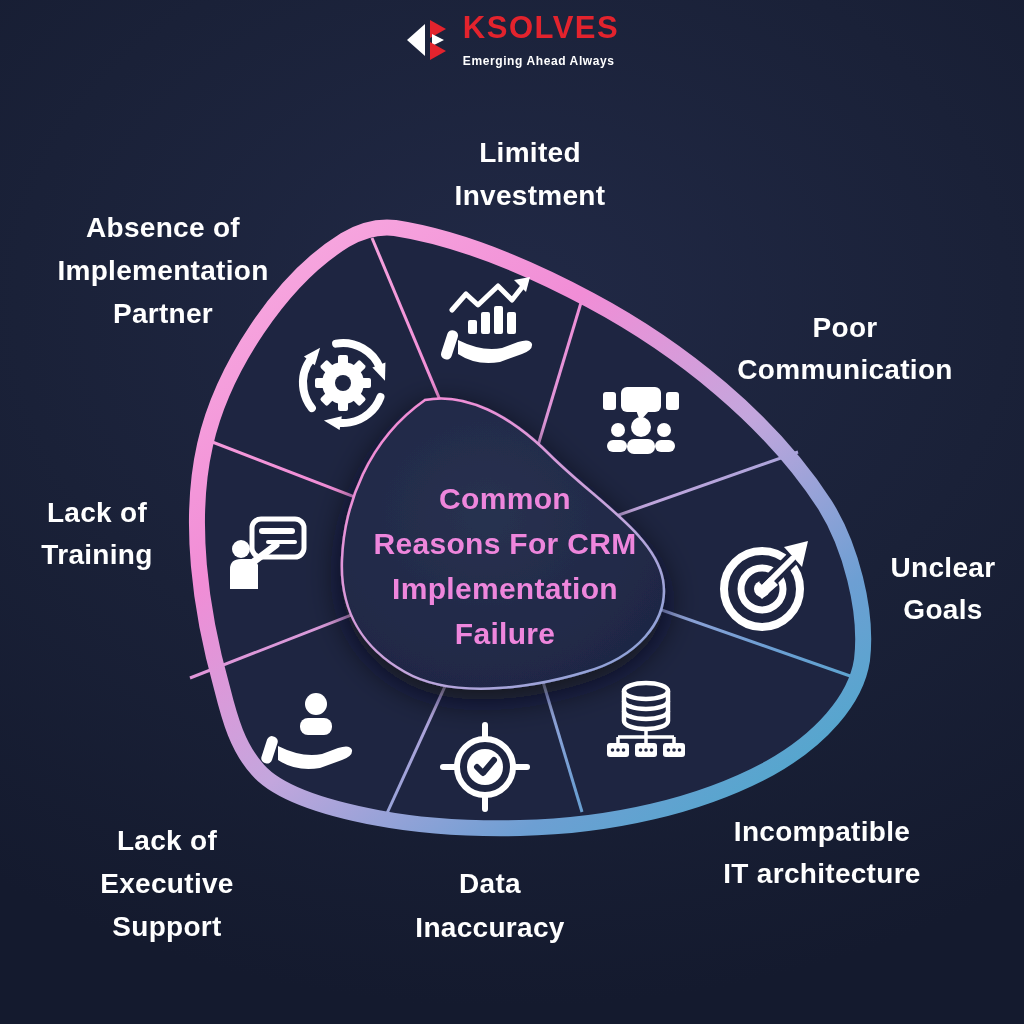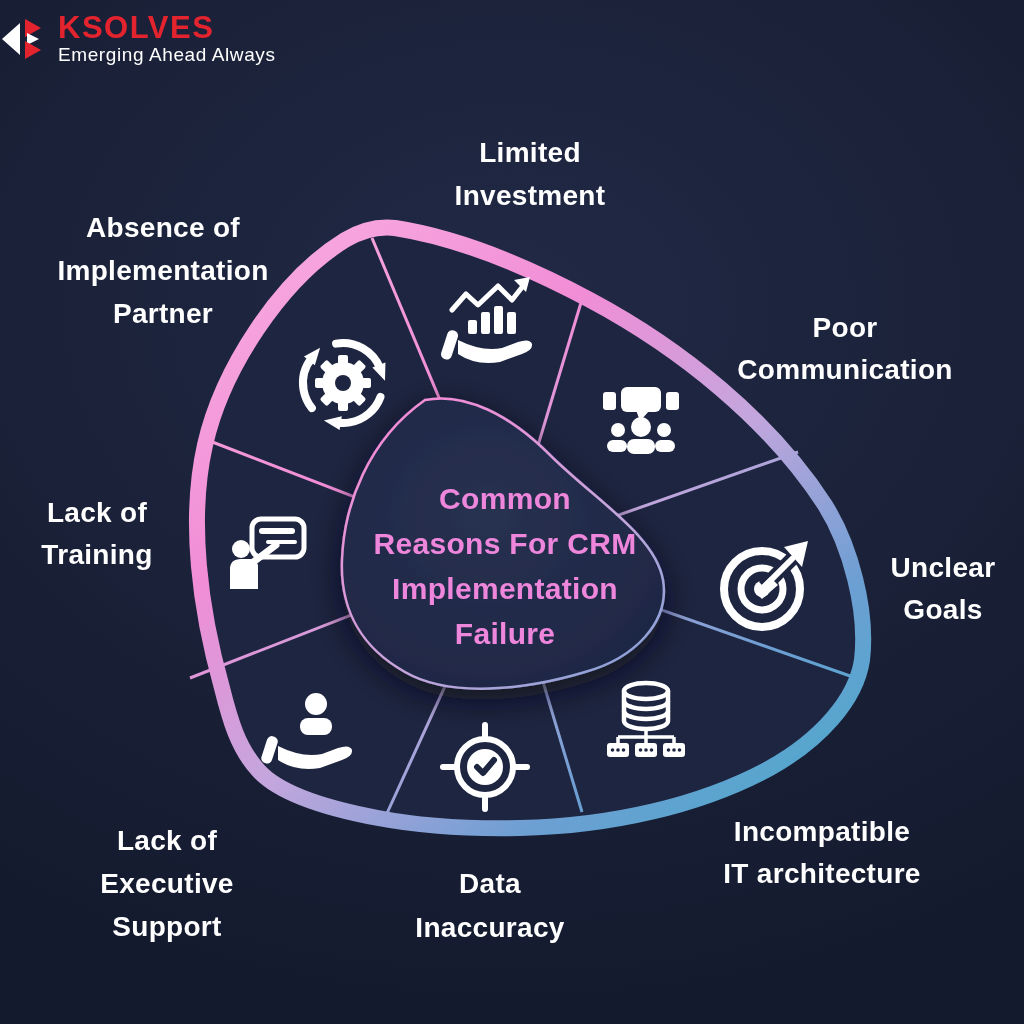--- a/index.html
+++ b/index.html
@@ -7,23 +7,23 @@
     width:1024px;height:1024px;overflow:hidden;
     background:#1a2138;
     font-family:"Liberation Sans", sans-serif;
   }
   .stage{position:relative;width:1024px;height:1024px;
     background:radial-gradient(ellipse 900px 700px at 50% 30%, #212946 0%, #1a2138 55%, #141a2e 100%);
   }
   svg text{user-select:none;}
   .outer-label{fill:#ffffff;font-size:28px;font-weight:700;letter-spacing:.3px;}
   .center-title{fill:#ee86dc;font-size:30px;font-weight:700;letter-spacing:.3px;}
-  .logo-wrap{position:absolute;top:12px;left:0;width:1024px;display:flex;justify-content:flex-start;align-items:center;gap:12px;}
+  .logo-wrap{position:absolute;top:12px;left:0;width:1024px;display:flex;justify-content:center;align-items:center;gap:12px;}
   .logo-text .brand{color:#e3232d;font-size:31px;font-weight:700;letter-spacing:1.5px;line-height:1;}
-  .logo-text .tagline{color:#ffffff;font-size:19px;font-weight:400;letter-spacing:.6px;margin-top:1px;}
+  .logo-text .tagline{color:#ffffff;font-size:12px;font-weight:700;letter-spacing:.6px;margin-top:11px;}
 </style>
 </head>
 <body>
 
 <div class="stage">
 
   <div class="logo-wrap">
     <svg width="46" height="46" viewBox="0 0 46 46">
       <polygon points="20,7 20,39 2,23" fill="#ffffff"></polygon>
       <polygon points="25,3 41,12 25,21" fill="#e3232d"></polygon>

